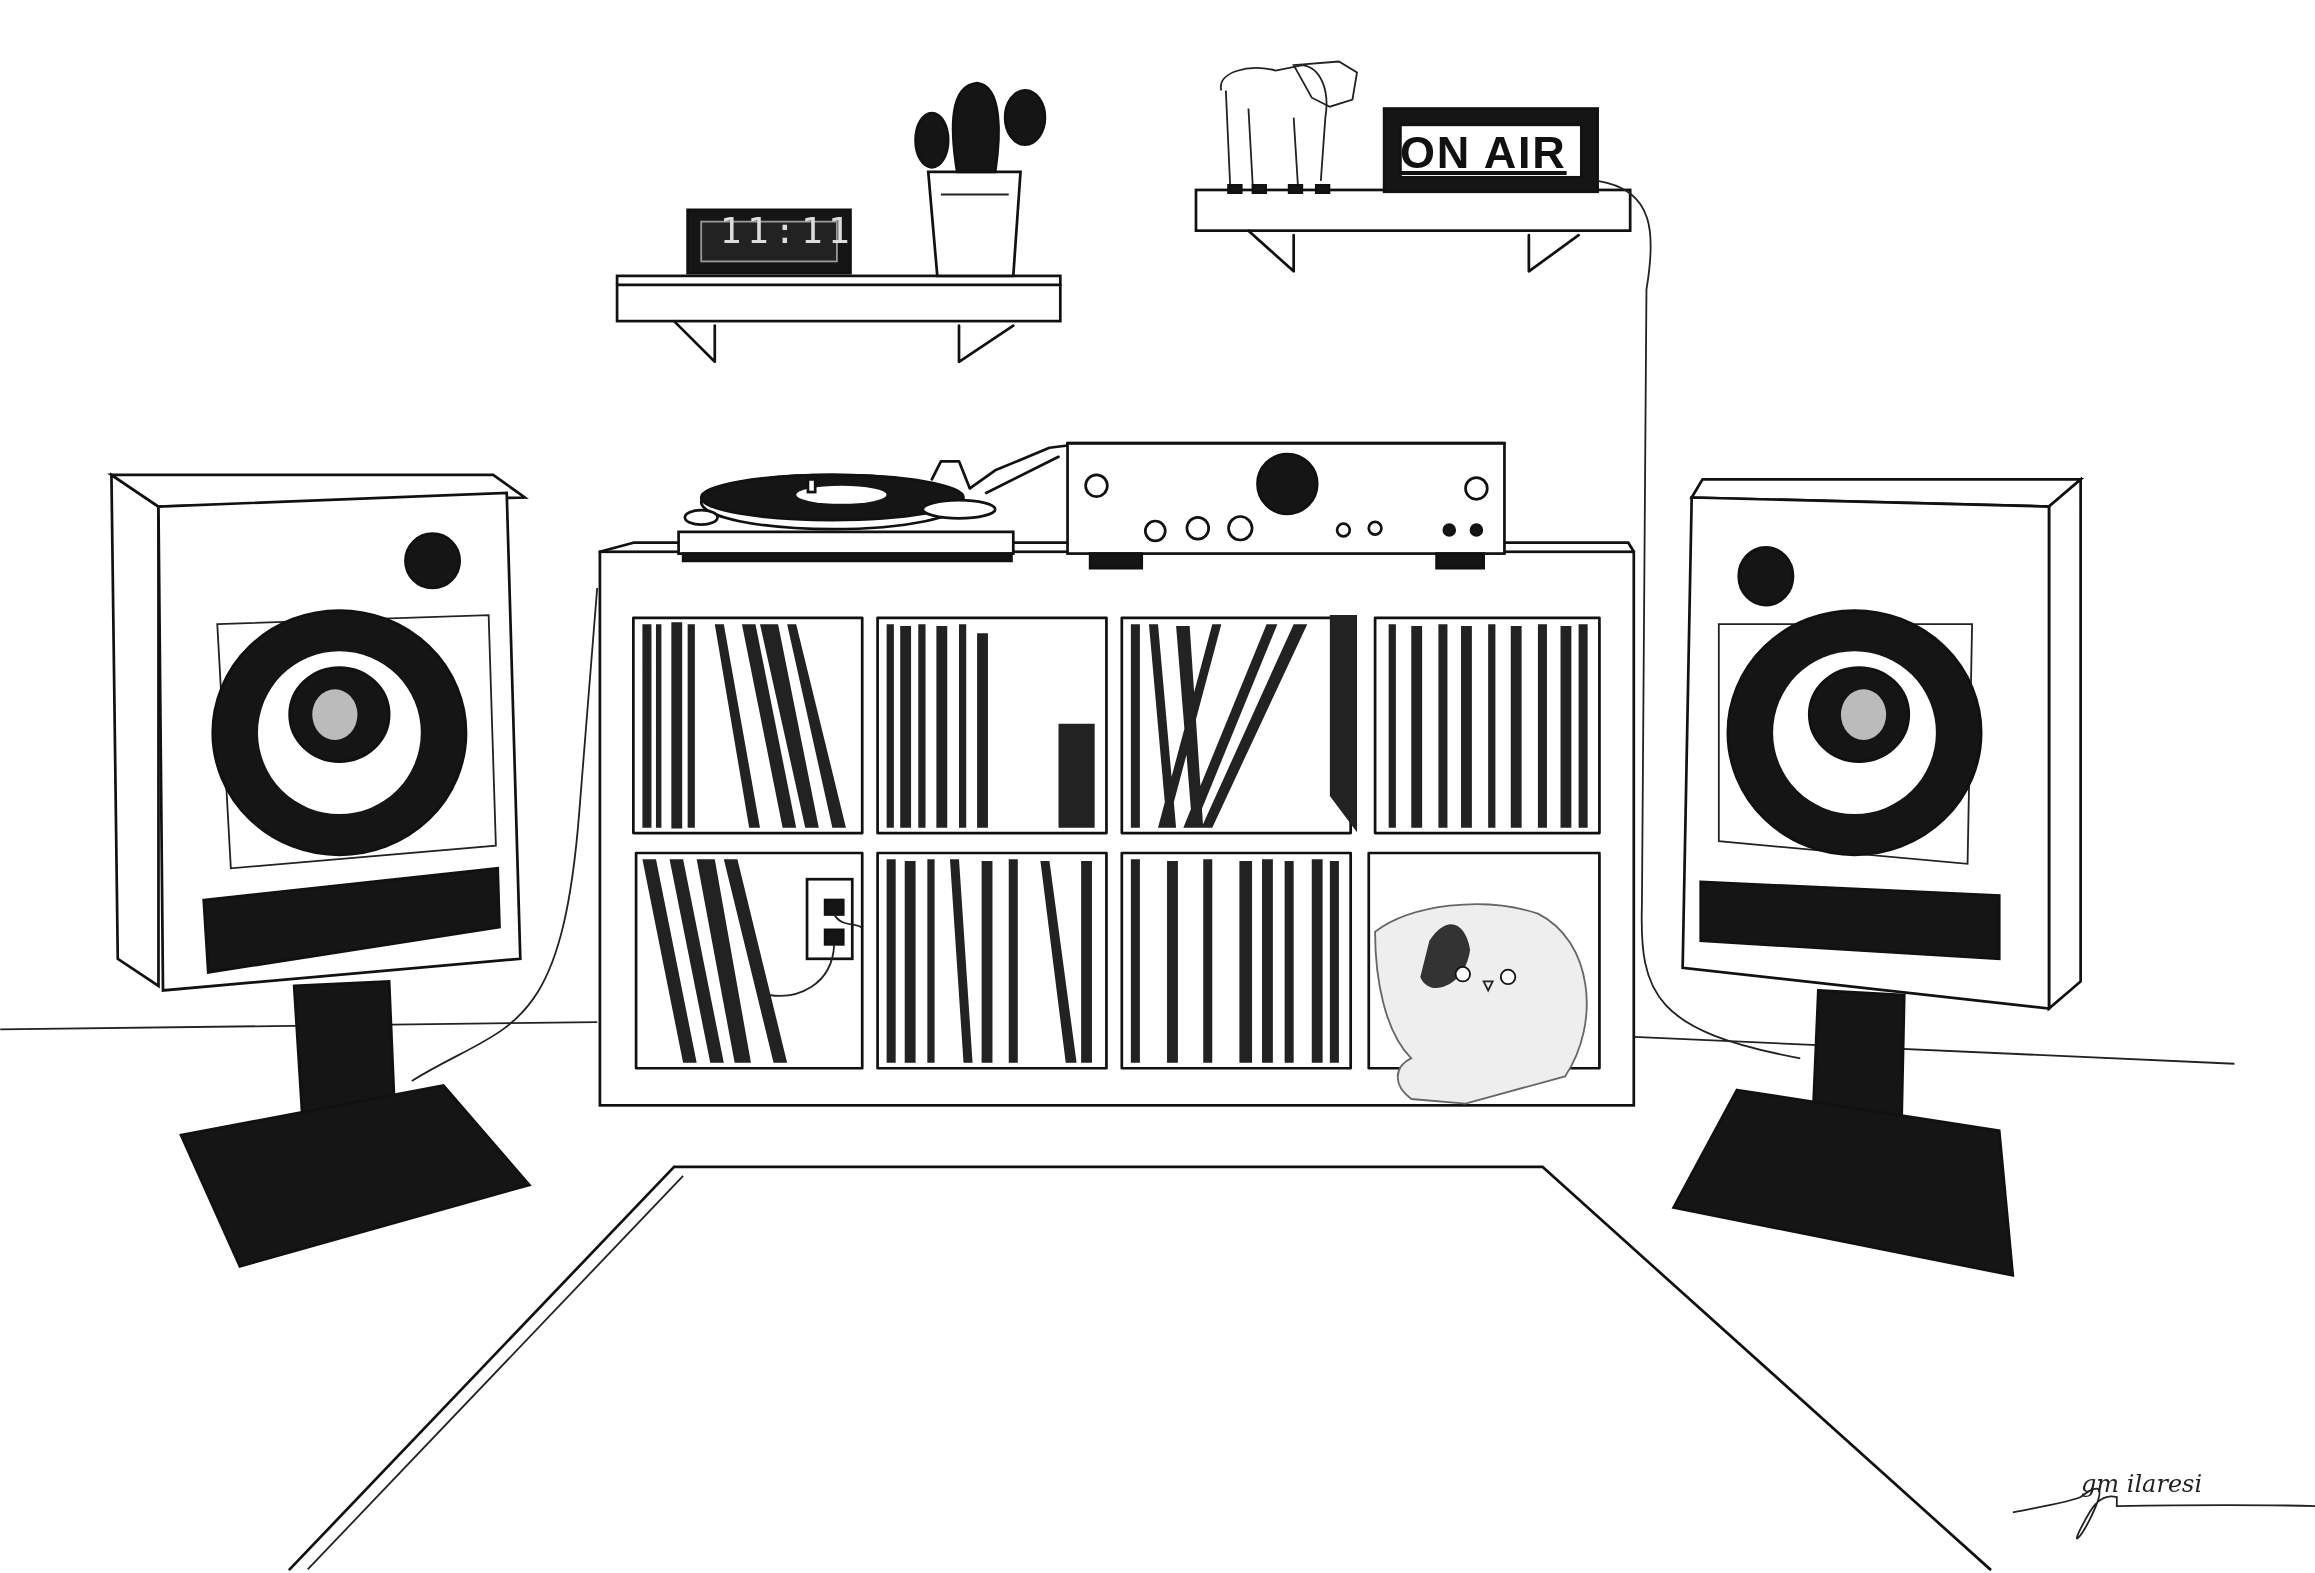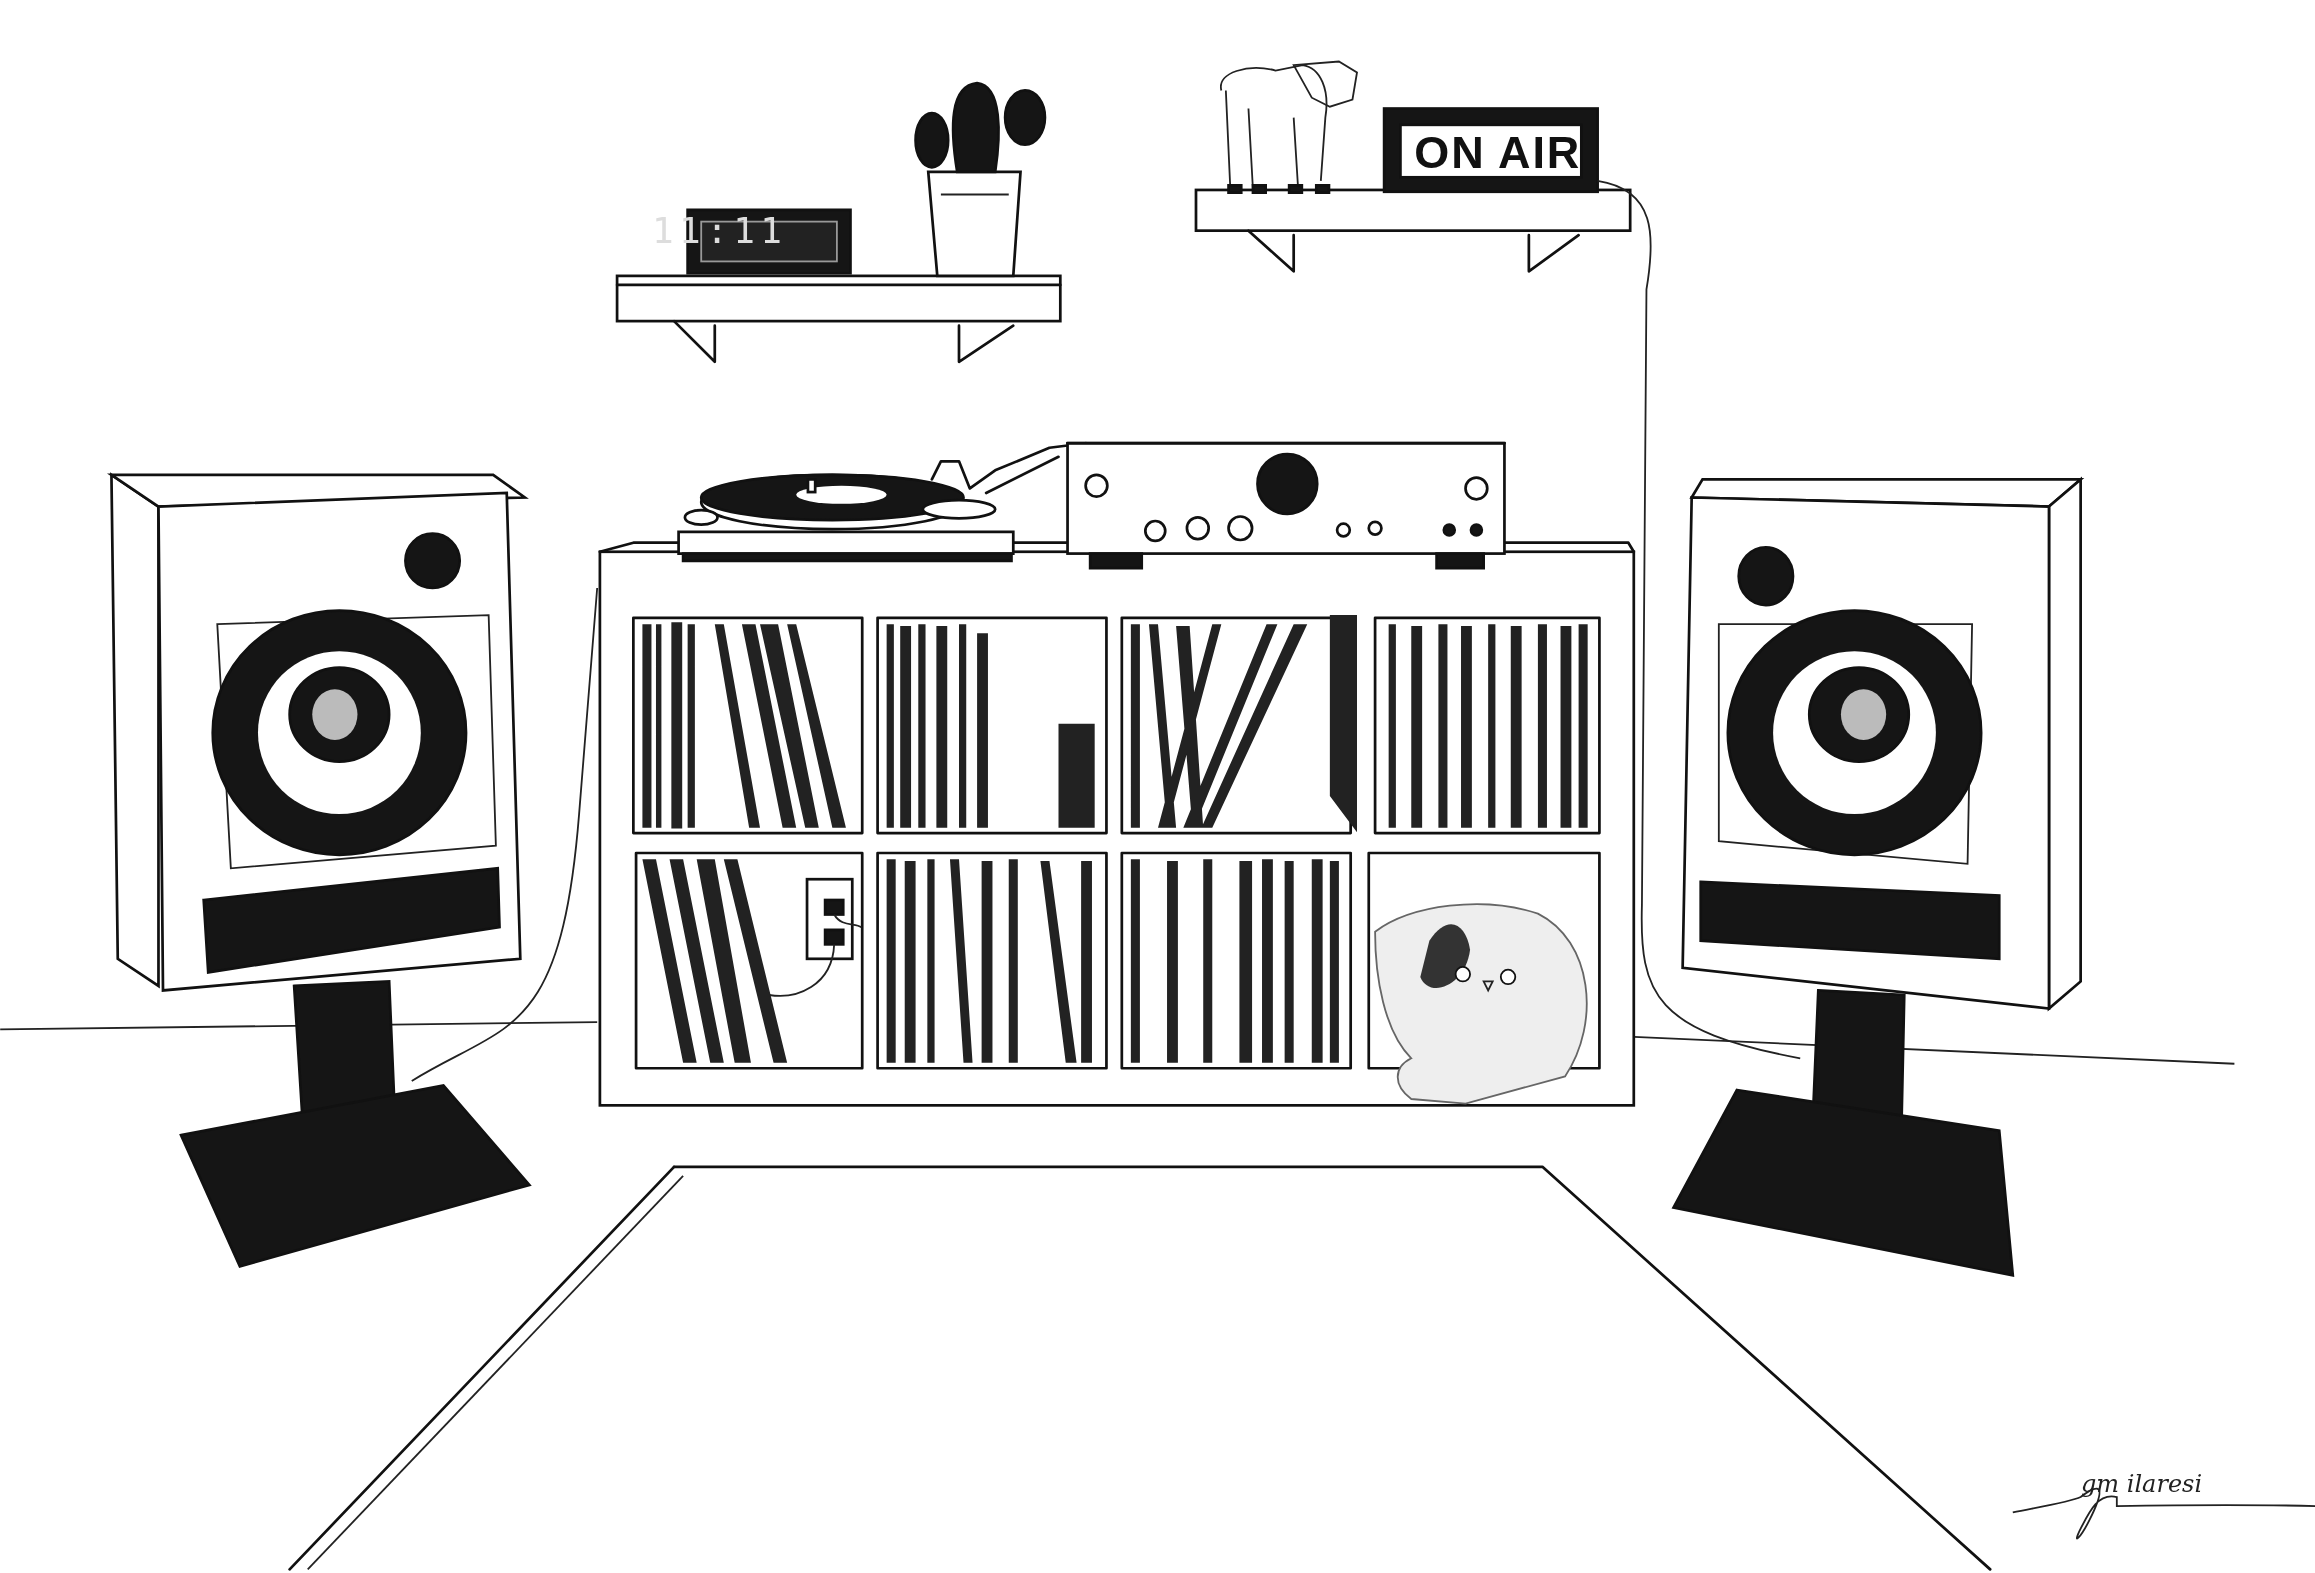--- a/index.html
+++ b/index.html
@@ -3,22 +3,22 @@
 <meta charset="utf-8">
 <style>
   html, body { margin: 0; padding: 0; background: #ffffff; }
   body { width: 2316px; height: 1573px; overflow: hidden; position: relative; font-family: "Liberation Sans", sans-serif; }
   svg { position: absolute; left: 0; top: 0; }
   .ink { stroke: #111; fill: none; stroke-width: 3; stroke-linecap: round; stroke-linejoin: round; }
   .thin { stroke: #222; fill: none; stroke-width: 2; }
   .solid { fill: #151515; stroke: #111; stroke-width: 3; }
   .paper { fill: #fff; stroke: #111; stroke-width: 3; }
   .label { position: absolute; font-family: "Liberation Sans", sans-serif; color: #111; }
-  #onair-text { left: 1400px; top: 127px; width: 181px; text-align: right; font-size: 45px; font-weight: bold; letter-spacing: 1.8px; }
-  #clock-text { left: 652px; top: 210px; width: 159px; font-size: 36px; color: #ddd; font-family: "DejaVu Sans Mono", monospace; letter-spacing: 5.4px; }
+  #onair-text { left: 1400px; top: 127px; width: 181px; text-align: left; font-size: 45px; font-weight: bold; letter-spacing: 1.8px; text-decoration: underline; }
+  #clock-text { left: 708px; top: 210px; width: 159px; text-align: center; font-size: 36px; color: #ddd; font-family: "DejaVu Sans Mono", monospace; letter-spacing: 5.4px; }
   #signature { left: 2081px; top: 1470px; font-family: "DejaVu Serif", serif; font-style: italic; font-size: 24px; color: #222; }
 </style>
 </head>
 <body>
 
 <svg width="2316" height="1573" viewBox="0 0 2560 1739">
 
   <g>
     <path class="thin" d="M0 1138 L660 1130"></path>
     <path class="thin" d="M1800 1146 L2470 1176"></path>

